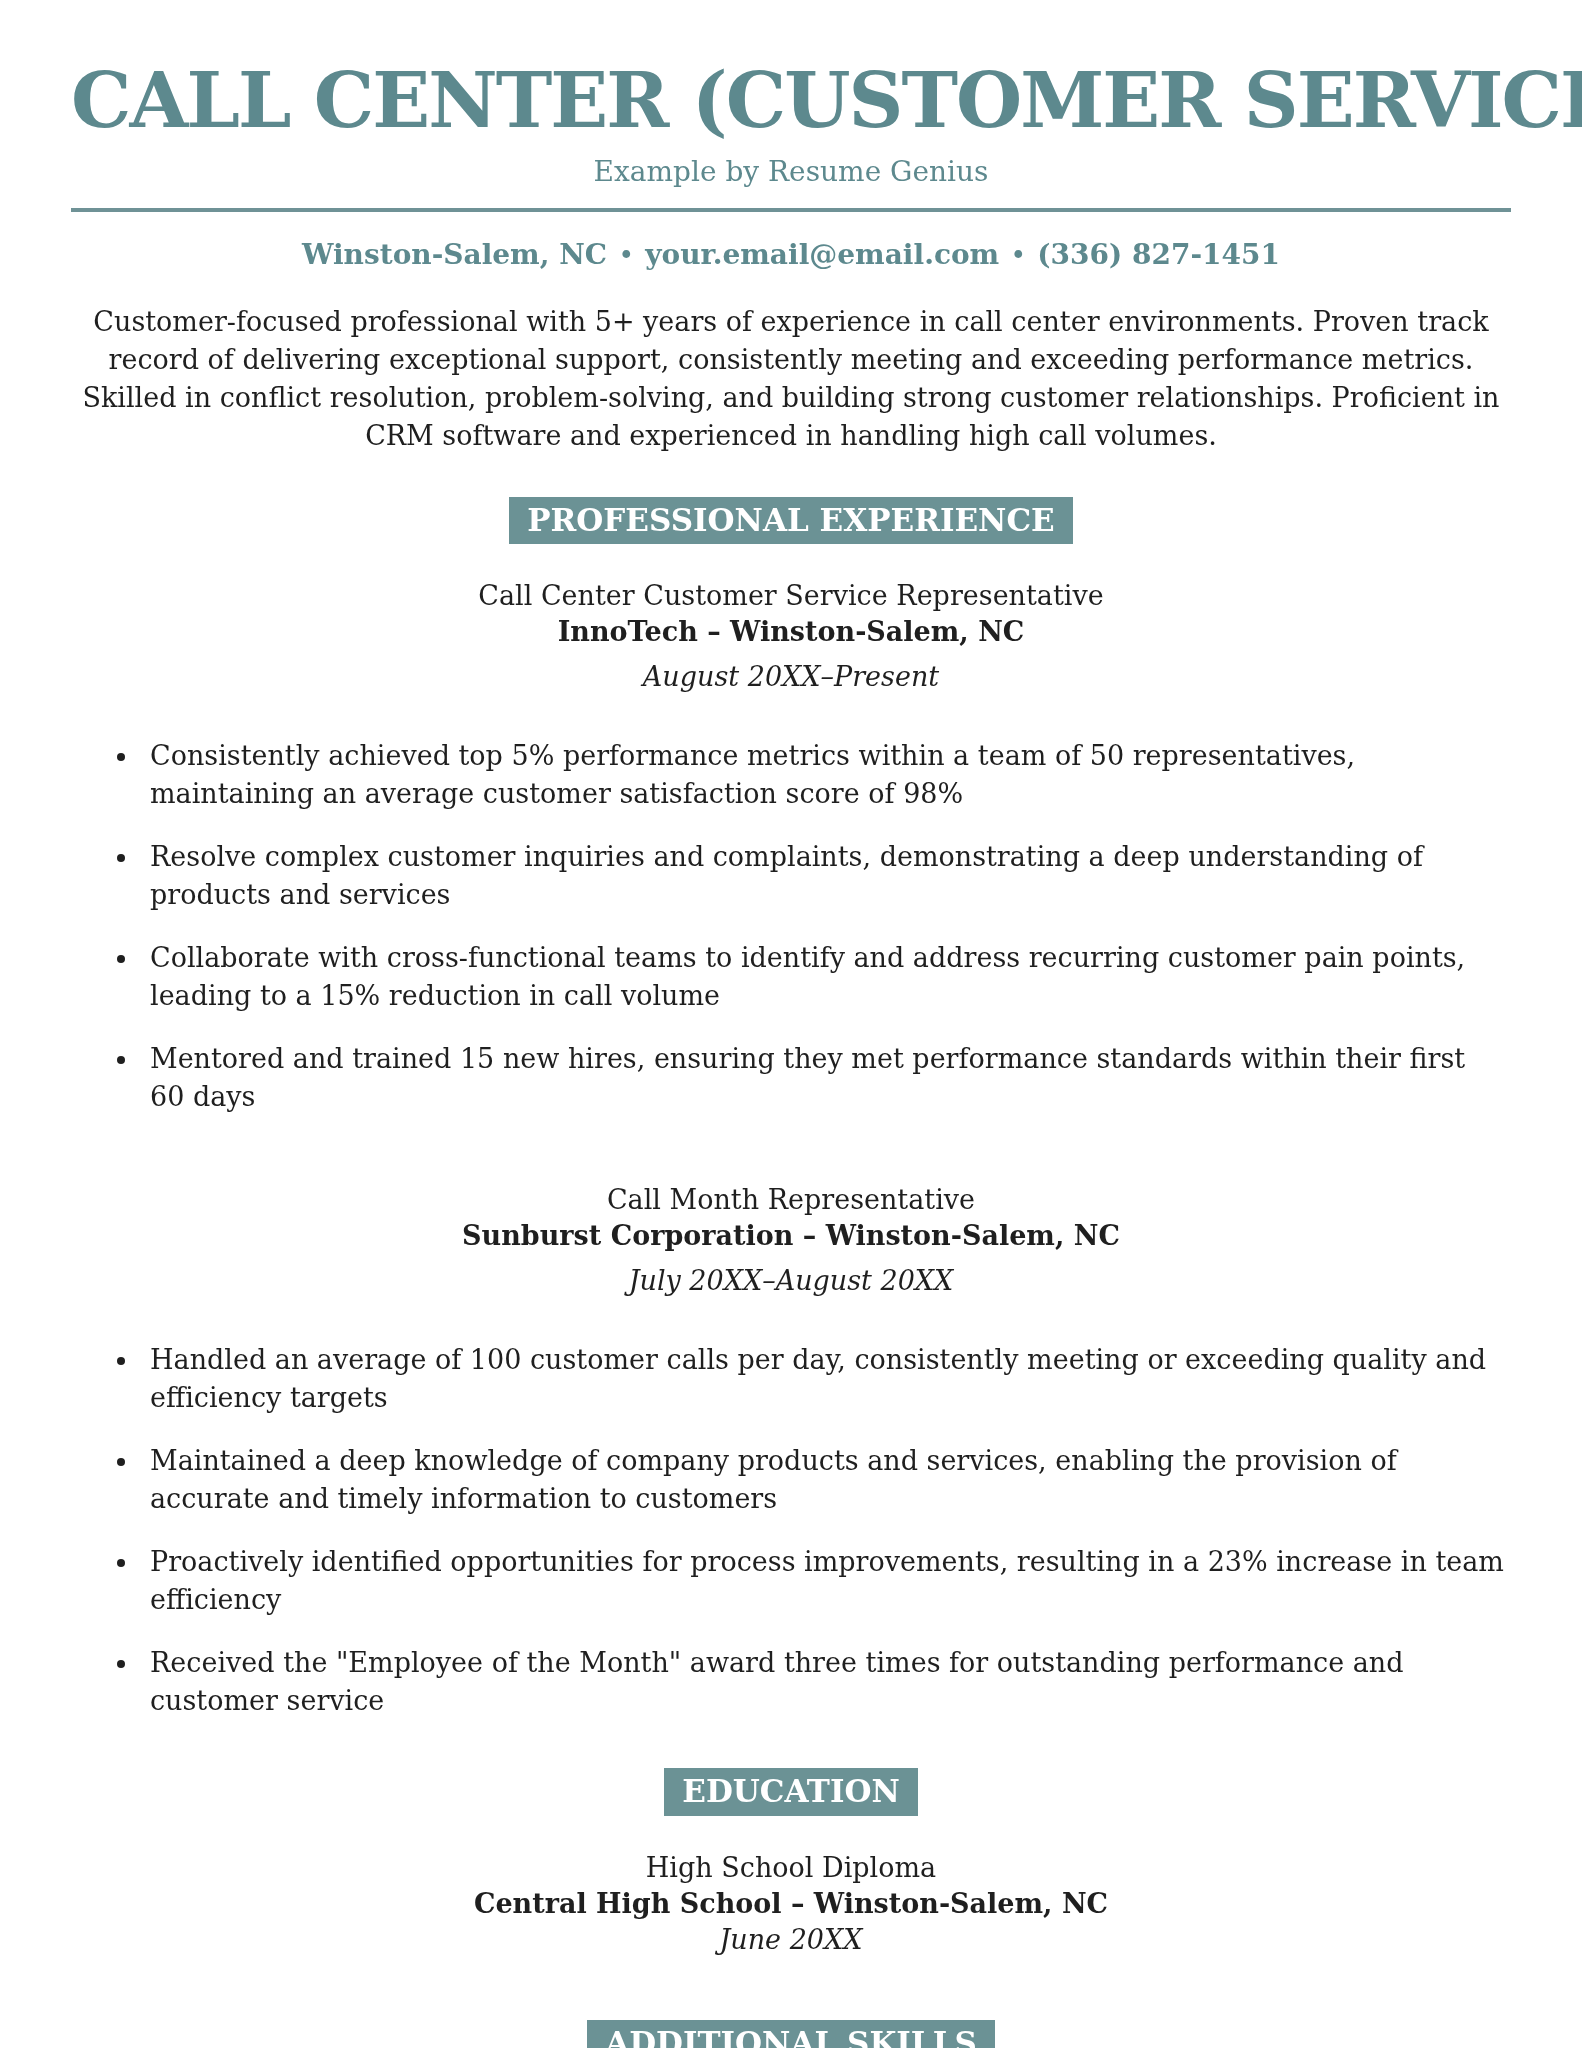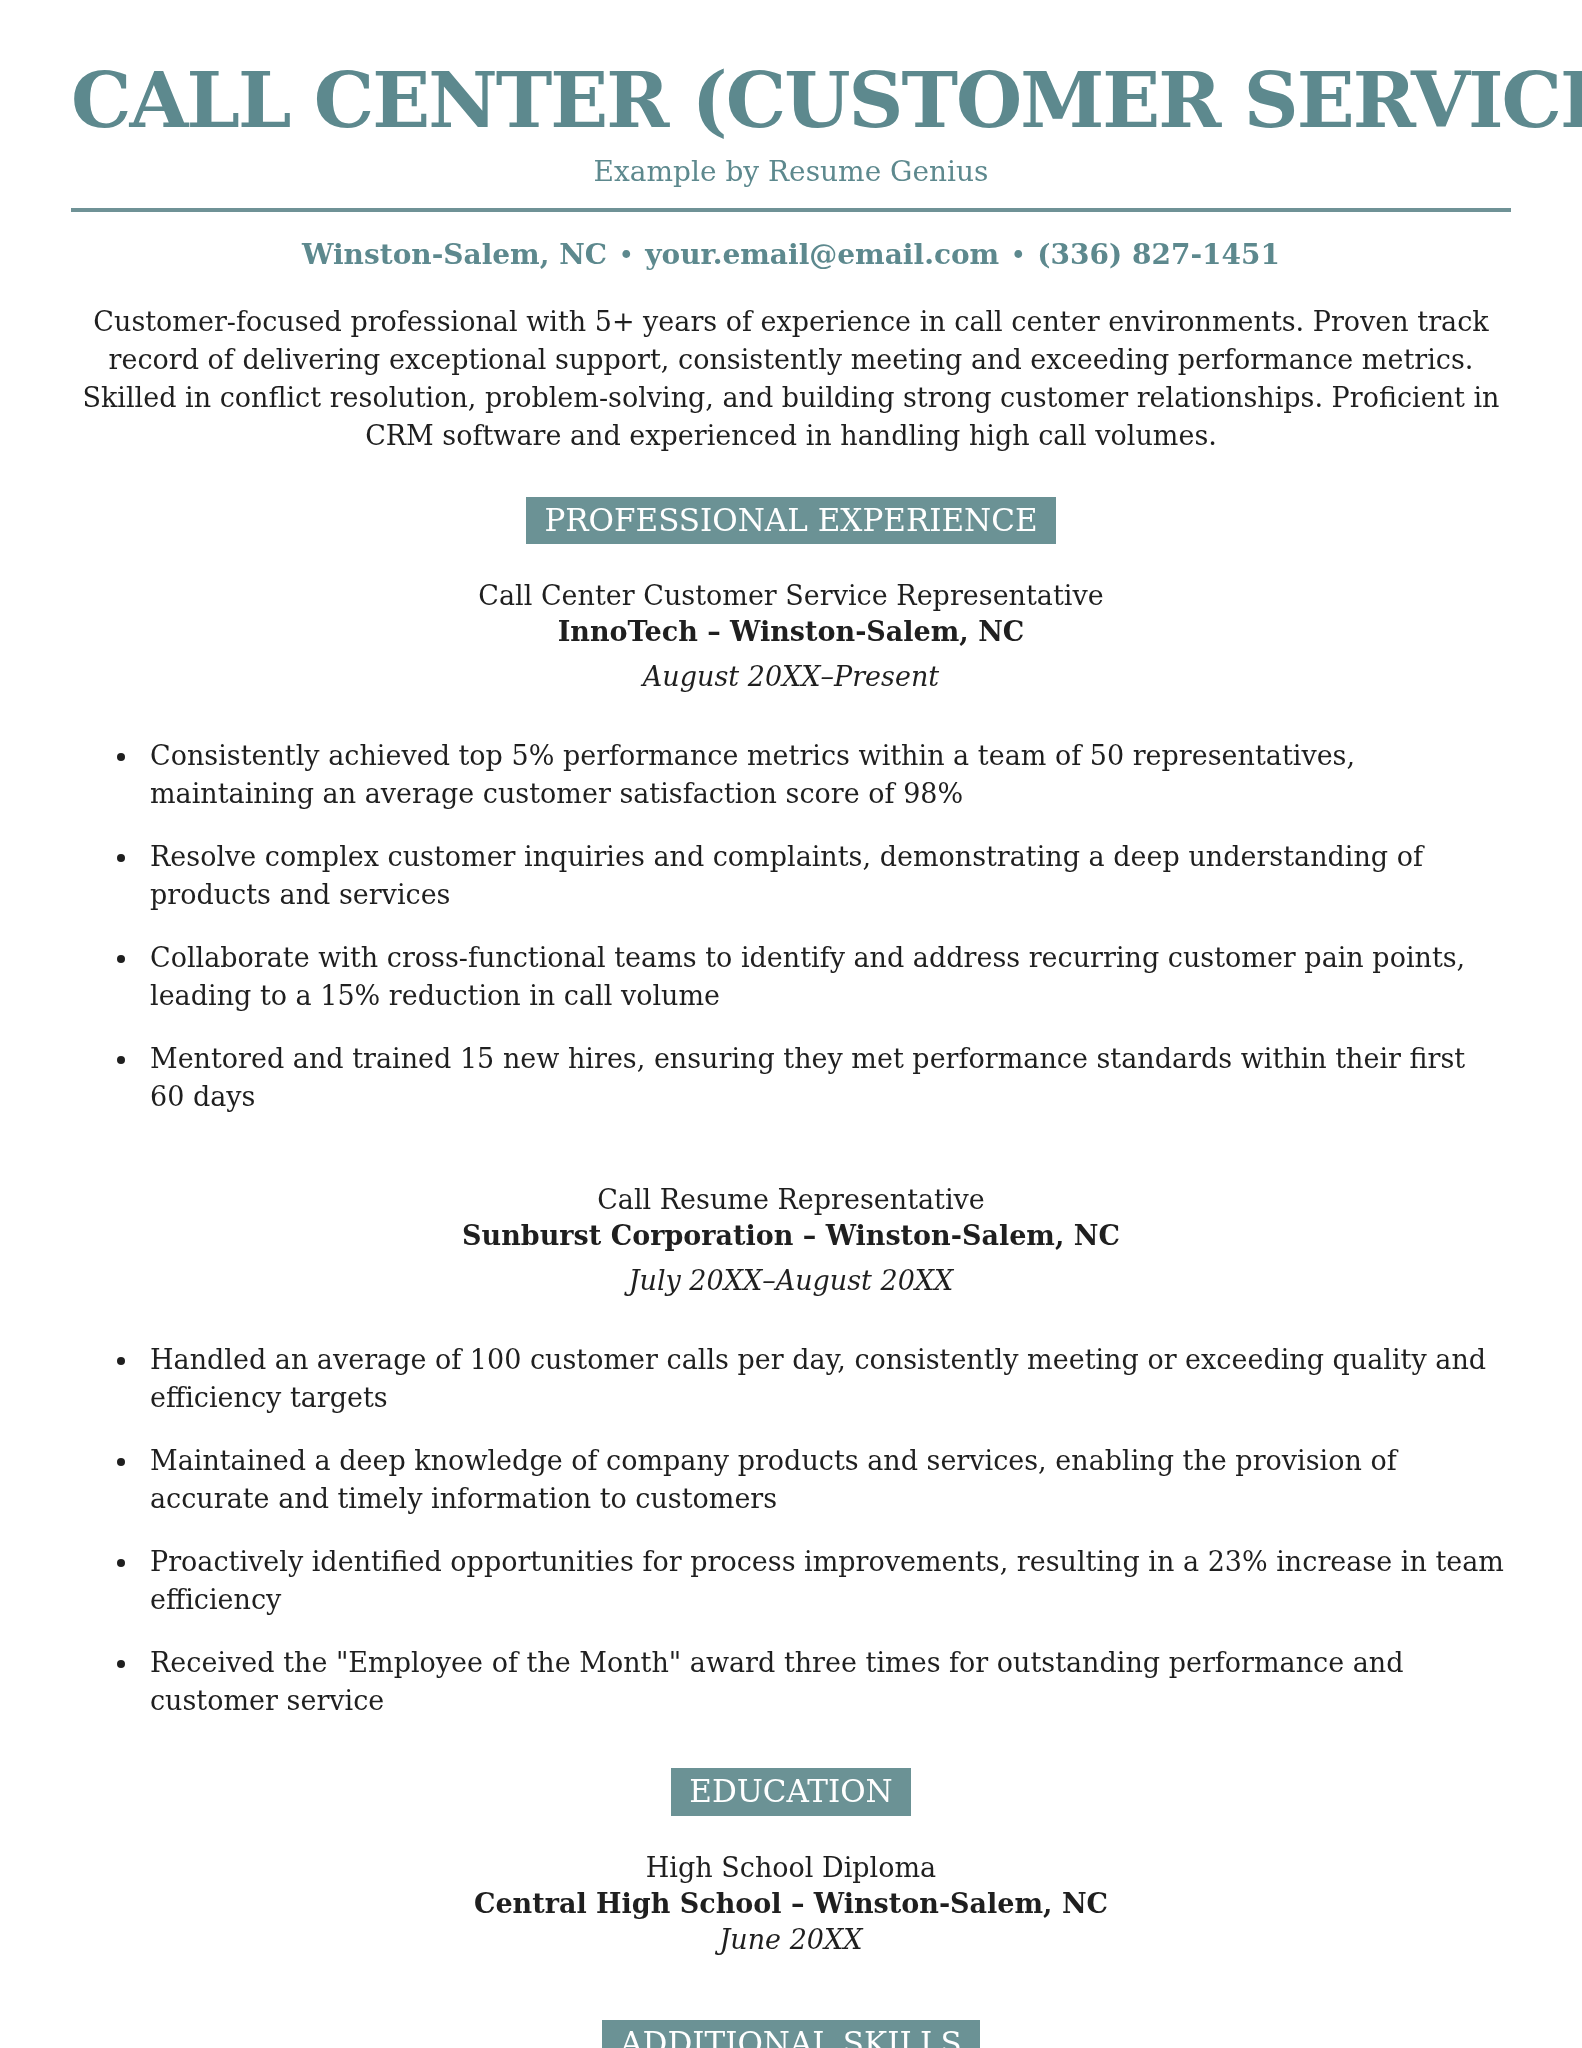--- a/index.html
+++ b/index.html
@@ -64,21 +64,21 @@
     line-height: 38px;
   }
   .section-heading {
     text-align: center;
     margin-top: 42px;
   }
   .section-heading .chip {
     display: inline-block;
     background: var(--header-bg);
     color: var(--header-text);
-    font-weight: normal;
+    font-weight: bold;
     font-size: 31px;
     line-height: 1.15;
     padding: 6px 18px;
   }
   .job-header {
     margin-top: 34px;
     text-align: center;
     font-size: 27px;
     line-height: 36px;
   }
@@ -136,21 +136,21 @@
     <ul class="bullets">
       <li>Consistently achieved top 5% performance metrics within a team of 50 representatives, maintaining an average customer satisfaction score of 98%</li>
       <li>Resolve complex customer inquiries and complaints, demonstrating a deep understanding of products and services</li>
       <li>Collaborate with cross-functional teams to identify and address recurring customer pain points, leading to a 15% reduction in call volume</li>
       <li>Mentored and trained 15 new hires, ensuring they met performance standards within their first 60 days</li>
     </ul>
   </div>
 
   <div class="job-block job-block-2">
     <div class="job-header">
-      <div class="job-role">Call Resume Representative</div>
+      <div class="job-role">Call Month Representative</div>
       <div class="job-company">Sunburst Corporation – Winston-Salem, NC</div>
       <div class="job-dates">July 20XX–August 20XX</div>
     </div>
     <ul class="bullets">
       <li>Handled an average of 100 customer calls per day, consistently meeting or exceeding quality and efficiency targets</li>
       <li>Maintained a deep knowledge of company products and services, enabling the provision of accurate and timely information to customers</li>
       <li>Proactively identified opportunities for process improvements, resulting in a 23% increase in team efficiency</li>
       <li>Received the "Employee of the Month" award three times for outstanding performance and customer service</li>
     </ul>
   </div>

